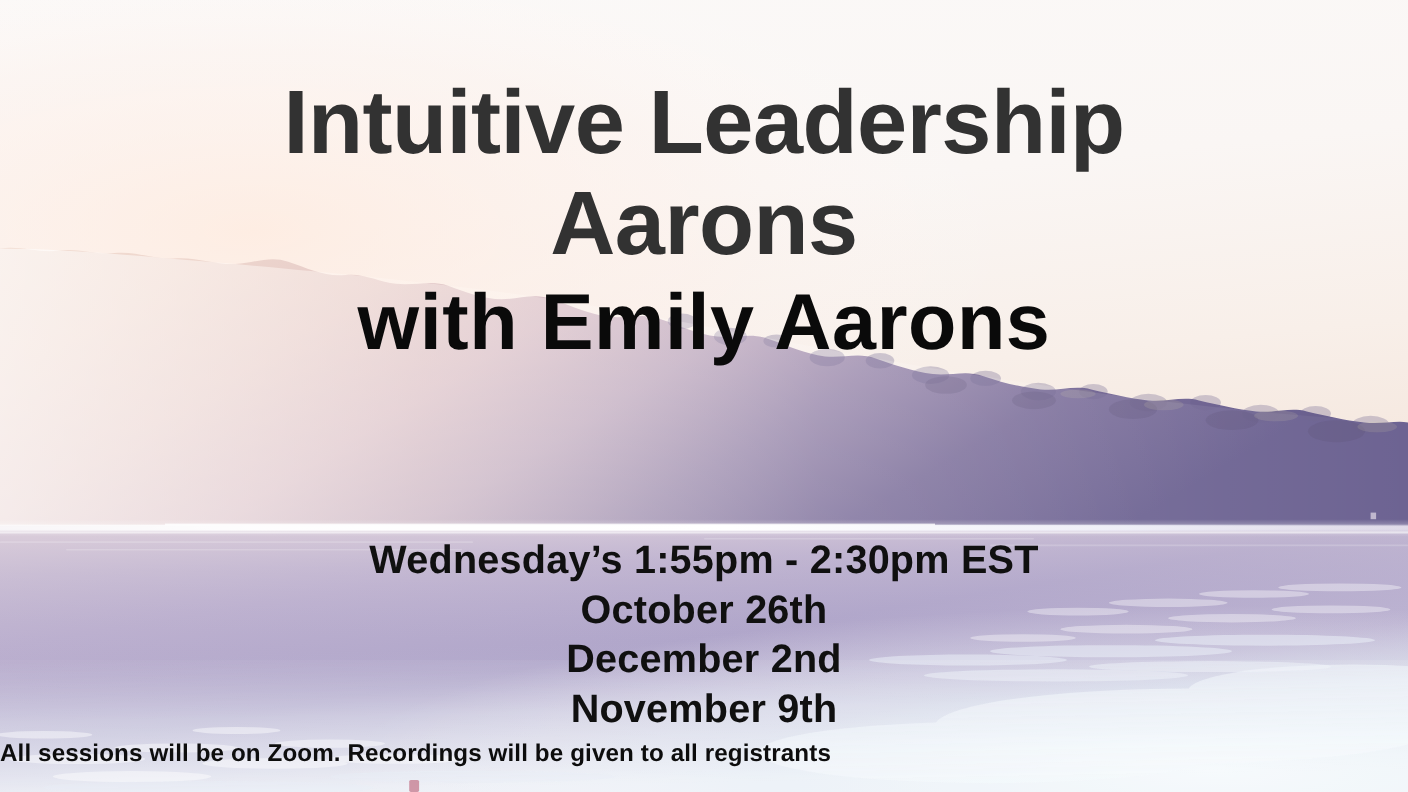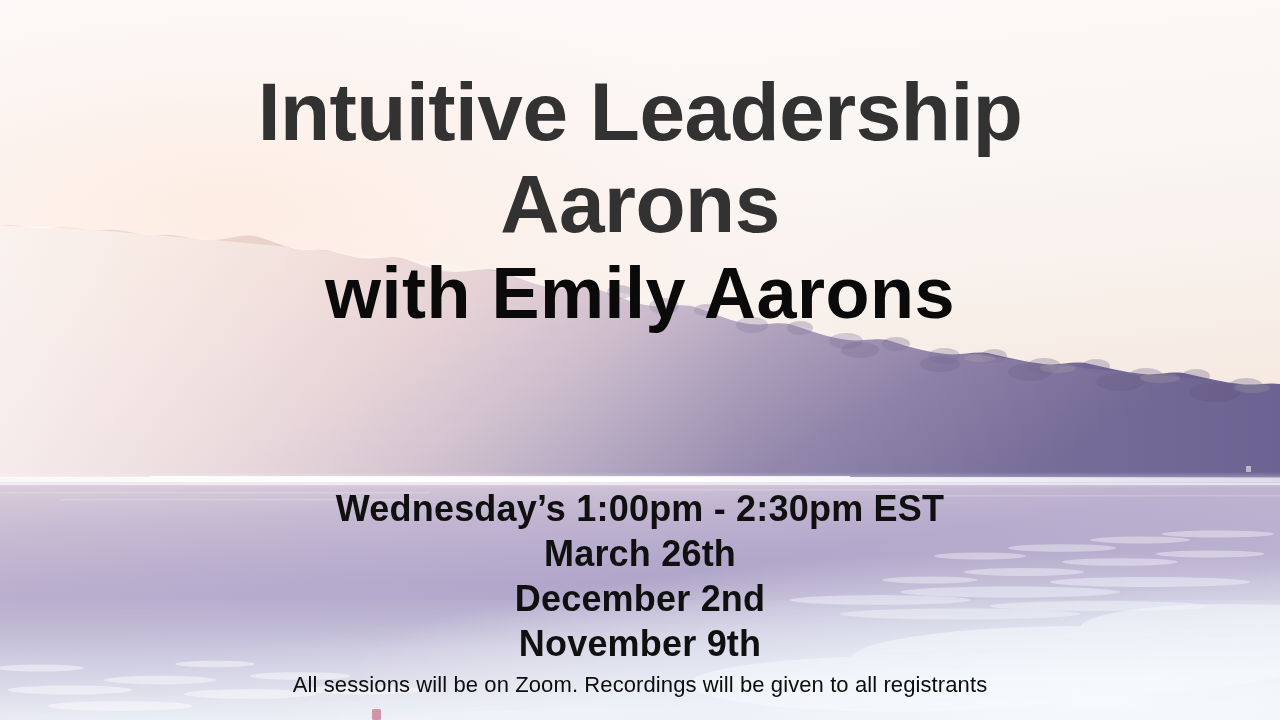--- a/index.html
+++ b/index.html
@@ -79,25 +79,24 @@
     font-weight: 700;
     color: #101010;
     letter-spacing: 0.2px;
   }
 
   .footnote {
     position: absolute;
     left: 0;
     top: 671px;
     width: 1280px;
-    text-align: center;
     font-family: "Liberation Sans Narrow", "Liberation Sans", "DejaVu Sans", sans-serif;
     font-size: 22px;
     line-height: 28px;
-    font-weight: 400;
+    font-weight: 700;
     color: #0d0d0d;
     letter-spacing: 0.1px;
   }
 </style>
 </head>
 <body>
 
 <div id="slide">
 
   <svg class="bg-layer" viewBox="0 0 1280 720" preserveAspectRatio="none" xmlns="http://www.w3.org/2000/svg">
@@ -323,22 +322,22 @@
   <div class="text-layer">
 
     <div class="title-block">
       <div class="title-line">Intuitive Leadership</div>
       <div class="title-line">Aarons</div>
     </div>
 
     <div class="subtitle">with Emily Aarons</div>
 
     <div class="schedule">
-      <div class="schedule-line">Wednesday’s 1:00pm - 2:30pm EST</div>
-      <div class="schedule-line">March 26th</div>
+      <div class="schedule-line">Wednesday’s 1:55pm - 2:30pm EST</div>
+      <div class="schedule-line">October 26th</div>
       <div class="schedule-line">December 2nd</div>
       <div class="schedule-line">November 9th</div>
     </div>
 
     <div class="footnote">All sessions will be on Zoom. Recordings will be given to all registrants</div>
 
   </div>
 </div>
 
 </body></html>

